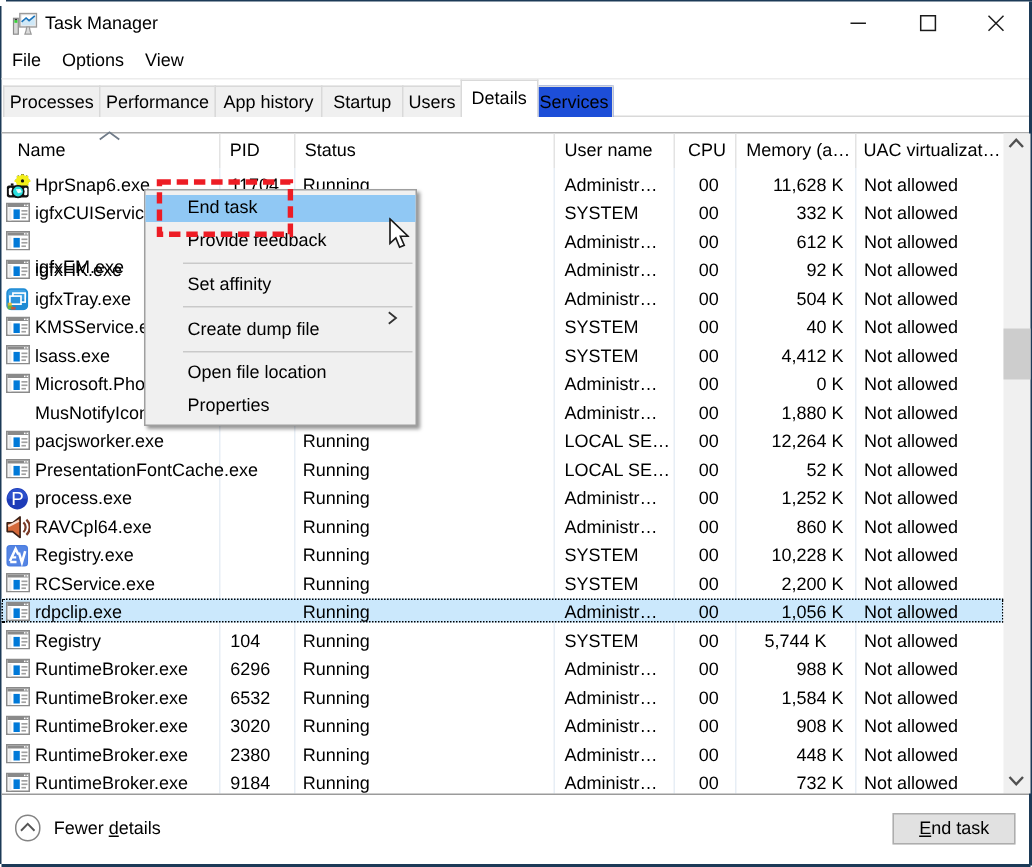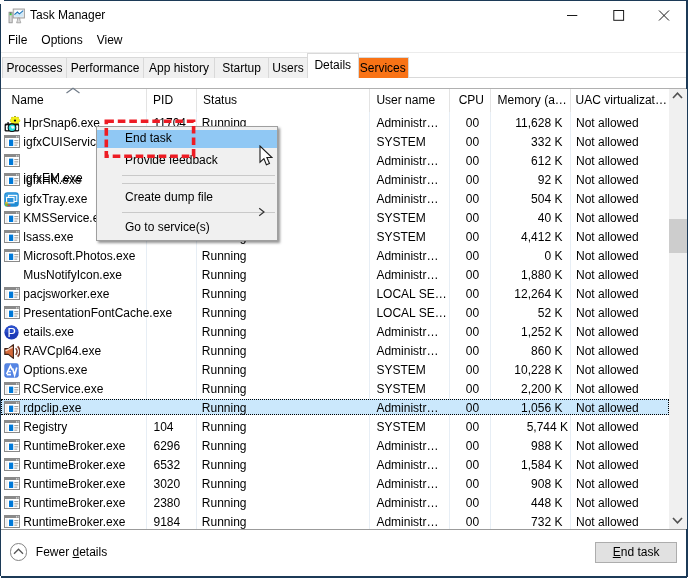--- a/index.html
+++ b/index.html
@@ -34,21 +34,21 @@
 <div class="t" style="left:8px;top:34px;height:13px;line-height:13px">File</div>
 <div class="t" style="left:41.3px;top:34px;height:13px;line-height:13px">Options</div>
 <div class="t" style="left:96.7px;top:34px;height:13px;line-height:13px">View</div>
 <div style="position:absolute;left:1px;top:52px;width:685px;height:1px;background:#ececec"></div>
 <div style="position:absolute;left:2px;top:77px;width:684px;height:1px;background:#d9d9d9"></div>
 <div style="position:absolute;left:2px;top:57px;width:65px;height:21px;background:#f0f0f0;border:1px solid #d9d9d9;border-bottom:none;text-align:center;line-height:20px">Processes</div>
 <div style="position:absolute;left:66px;top:57px;width:78px;height:21px;background:#f0f0f0;border:1px solid #d9d9d9;border-bottom:none;text-align:center;line-height:20px">Performance</div>
 <div style="position:absolute;left:143px;top:57px;width:72px;height:21px;background:#f0f0f0;border:1px solid #d9d9d9;border-bottom:none;text-align:center;line-height:20px">App history</div>
 <div style="position:absolute;left:214px;top:57px;width:55px;height:21px;background:#f0f0f0;border:1px solid #d9d9d9;border-bottom:none;text-align:center;line-height:20px">Startup</div>
 <div style="position:absolute;left:268px;top:57px;width:40px;height:21px;background:#f0f0f0;border:1px solid #d9d9d9;border-bottom:none;text-align:center;line-height:20px">Users</div>
-<div style="position:absolute;left:357px;top:57px;width:51.5px;height:21px;background:#f97316;border:1px solid #d9d9d9;border-bottom:none;text-align:center;line-height:20px">Services</div>
+<div style="position:absolute;left:357px;top:57px;width:51.5px;height:21px;background:#1d4ed8;border:1px solid #d9d9d9;border-bottom:none;text-align:center;line-height:20px">Services</div>
 <div style="position:absolute;left:307px;top:53px;width:51.5px;height:25px;background:#fff;border:1px solid #d9d9d9;border-bottom:none;text-align:center;line-height:22px;z-index:2">Details</div>
 <div style="position:absolute;left:1px;top:88px;width:685px;height:1px;background:#b0b0b0"></div>
 <div style="position:absolute;left:146.4px;top:89px;width:1px;height:23px;background:#e3e3e3"></div>
 <div style="position:absolute;left:196.4px;top:89px;width:1px;height:23px;background:#e3e3e3"></div>
 <div style="position:absolute;left:369.3px;top:89px;width:1px;height:23px;background:#e3e3e3"></div>
 <div style="position:absolute;left:449.2px;top:89px;width:1px;height:23px;background:#e3e3e3"></div>
 <div style="position:absolute;left:489.8px;top:89px;width:1px;height:23px;background:#e3e3e3"></div>
 <div style="position:absolute;left:569.5px;top:89px;width:1px;height:23px;background:#e3e3e3"></div>
 <div style="position:absolute;left:146.4px;top:112px;width:1px;height:417px;background:#e7eef5"></div>
 <div style="position:absolute;left:196.4px;top:112px;width:1px;height:417px;background:#e7eef5"></div>
@@ -277,21 +277,21 @@
 <div class="t" style="right:189.8px;top:3px;height:13px;line-height:13px">00</div>
 <div class="t" style="right:106.60000000000002px;top:3px;height:13px;line-height:13px">52 K</div>
 <div class="t" style="left:576px;top:3px;height:13px;line-height:13px">Not allowed</div>
 </div>
 <div class="ab" style="left:0;top:210.5px;width:669px;height:19px">
 <div class="ab" style="left:4px;top:2.5px"><svg width="15" height="15" viewBox="0 0 15 15">
 <circle cx="7.5" cy="7.5" r="7.1" fill="#1d3bb8"></circle>
 <path d="M7.5 0.6 A6.9 6.9 0 0 1 14.1 7.5 L0.9 7.5 A6.9 6.9 0 0 1 7.5 0.6 Z" fill="#2c50cc"></path>
 <text x="7.6" y="11.9" font-family="Liberation Sans" font-size="12.5" fill="#fff" text-anchor="middle">P</text>
 </svg></div>
-<div class="t" style="left:23.3px;top:3px;height:13px;line-height:13px">etails.exe</div>
+<div class="t" style="left:23.3px;top:3px;height:13px;line-height:13px">process.exe</div>
 <div class="t" style="left:201.8px;top:3px;height:13px;line-height:13px">Running</div>
 <div class="t" style="left:376.4px;top:3px;height:13px;line-height:13px">Administr…</div>
 <div class="t" style="right:189.8px;top:3px;height:13px;line-height:13px">00</div>
 <div class="t" style="right:106.60000000000002px;top:3px;height:13px;line-height:13px">1,252 K</div>
 <div class="t" style="left:576px;top:3px;height:13px;line-height:13px">Not allowed</div>
 </div>
 <div class="ab" style="left:0;top:229.5px;width:669px;height:19px">
 <div class="ab" style="left:4px;top:2.5px"><svg width="16" height="15" viewBox="0 0 16 15">
 <path d="M0.8 4.6 L4.4 4.6 L9.4 0.6 L9.4 14.4 L4.4 10.4 L0.8 10.4 Z" fill="#d4693a" stroke="#3a2016" stroke-width="1.1" stroke-linejoin="round"></path>
 <path d="M1.5 6.8 L8.6 3.2" stroke="#f8d9c8" stroke-width="1.4"></path>
@@ -307,21 +307,21 @@
 </div>
 <div class="ab" style="left:0;top:248.5px;width:669px;height:19px">
 <div class="ab" style="left:4px;top:2.5px"><svg width="15" height="15" viewBox="0 0 15 15">
 <rect x="0.3" y="0.3" width="14.4" height="14.4" rx="2.4" fill="#4a7de0"></rect>
 <rect x="1.1" y="1.1" width="12.8" height="12.8" rx="1.8" fill="#5585e4"></rect>
 <path d="M2.6 11 L6.4 3 L8.2 6.6" fill="none" stroke="#fff" stroke-width="1.7"></path>
 <path d="M4.2 8.6 L6.8 8.6" stroke="#fff" stroke-width="1.5"></path>
 <path d="M2.8 11.6 L7 11.6" stroke="#fff" stroke-width="1.7"></path>
 <path d="M8.6 5.4 L10.6 12 L12.8 4.4" fill="none" stroke="#fff" stroke-width="1.7"></path>
 </svg></div>
-<div class="t" style="left:23.3px;top:3px;height:13px;line-height:13px">Options.exe</div>
+<div class="t" style="left:23.3px;top:3px;height:13px;line-height:13px">Registry.exe</div>
 <div class="t" style="left:201.8px;top:3px;height:13px;line-height:13px">Running</div>
 <div class="t" style="left:376.4px;top:3px;height:13px;line-height:13px">SYSTEM</div>
 <div class="t" style="right:189.8px;top:3px;height:13px;line-height:13px">00</div>
 <div class="t" style="right:106.60000000000002px;top:3px;height:13px;line-height:13px">10,228 K</div>
 <div class="t" style="left:576px;top:3px;height:13px;line-height:13px">Not allowed</div>
 </div>
 <div class="ab" style="left:0;top:267.5px;width:669px;height:19px">
 <div class="ab" style="left:4px;top:2.5px"><svg width="16" height="13" viewBox="0 0 16 13">
 <rect x="0.5" y="0.5" width="15" height="12" fill="#fff" stroke="#8a8a8a"></rect>
 <rect x="1" y="1" width="14" height="2" fill="#8a8a8a"></rect>
@@ -370,21 +370,21 @@
 <rect x="5" y="4.6" width="4.2" height="6.4" fill="#0079d8"></rect>
 <rect x="10.3" y="5" width="4" height="1.1" fill="#a0a0a0"></rect>
 <rect x="10.3" y="7.3" width="4" height="1.1" fill="#a0a0a0"></rect>
 <rect x="10.3" y="9.6" width="3" height="1.1" fill="#a0a0a0"></rect>
 </svg></div>
 <div class="t" style="left:23.3px;top:3px;height:13px;line-height:13px">Registry</div>
 <div class="t" style="left:153.5px;top:3px;height:13px;line-height:13px">104</div>
 <div class="t" style="left:201.8px;top:3px;height:13px;line-height:13px">Running</div>
 <div class="t" style="left:376.4px;top:3px;height:13px;line-height:13px">SYSTEM</div>
 <div class="t" style="right:189.8px;top:3px;height:13px;line-height:13px">00</div>
-<div class="t" style="right:101px;top:3px;height:13px;line-height:13px">5,744 K</div>
+<div class="t" style="right:118px;top:3px;height:13px;line-height:13px">5,744 K</div>
 <div class="t" style="left:576px;top:3px;height:13px;line-height:13px">Not allowed</div>
 </div>
 <div class="ab" style="left:0;top:324.5px;width:669px;height:19px">
 <div class="ab" style="left:4px;top:2.5px"><svg width="16" height="13" viewBox="0 0 16 13">
 <rect x="0.5" y="0.5" width="15" height="12" fill="#fff" stroke="#8a8a8a"></rect>
 <rect x="1" y="1" width="14" height="2" fill="#8a8a8a"></rect>
 <rect x="12" y="1.4" width="1" height="1" fill="#fff"></rect>
           <rect x="13.7" y="1.4" width="1" height="1" fill="#fff"></rect>
 <rect x="1.6" y="3.6" width="2" height="8.4" fill="#ececec"></rect>
 <rect x="5" y="4.6" width="4.2" height="6.4" fill="#0079d8"></rect>
@@ -495,28 +495,30 @@
 <path d="M2 6.8 L6.5 2.2 L11 6.8" fill="none" stroke="#555" stroke-width="1.3"></path>
   </svg>
 <div class="t" style="left:35.8px;top:545.5px;height:13px;line-height:13px">Fewer <u>d</u>etails</div>
 <div style="position:absolute;left:595px;top:542px;width:82.3px;height:21px;background:#e1e1e1;border:1px solid #adadad;text-align:center;line-height:19px"><u>E</u>nd task</div>
 <div class="ab" style="left:95.5px;top:125.5px;width:182px;background:#f0f0f0;border:1px solid #9f9f9f;box-shadow:2px 2px 2.5px rgba(0,0,0,0.42);z-index:10;padding:1.5px 0">
 <div style="height:21.5px;line-height:21.5px;padding-left:28.5px;position:relative;white-space:nowrap"><div style="position:absolute;left:0;right:0;top:1.8px;height:18.2px;background:#90c8f4"></div><span style="position:relative">End task</span></div>
 <div style="height:21.5px;line-height:21.5px;padding-left:28.5px;position:relative;white-space:nowrap"><span style="position:relative">Provide feedback</span></div>
 <div style="height:8px;position:relative">
       <div style="position:absolute;left:25px;right:2px;top:3.5px;height:1px;background:#c9c9c9"></div>
     </div>
+<div style="height:21.5px;line-height:21.5px;padding-left:28.5px;position:relative;white-space:nowrap"><span style="position:relative">Set affinity</span></div>
 <div style="height:8px;position:relative">
       <div style="position:absolute;left:25px;right:2px;top:3.5px;height:1px;background:#c9c9c9"></div>
     </div>
 <div style="height:21.5px;line-height:21.5px;padding-left:28.5px;position:relative;white-space:nowrap"><span style="position:relative">Create dump file</span></div>
 <div style="height:8px;position:relative">
       <div style="position:absolute;left:25px;right:2px;top:3.5px;height:1px;background:#c9c9c9"></div>
     </div>
-<div style="height:21.5px;line-height:21.5px;padding-left:28.5px;position:relative;white-space:nowrap"><span style="position:relative">Go to service(s)</span></div>
+<div style="height:21.5px;line-height:21.5px;padding-left:28.5px;position:relative;white-space:nowrap"><span style="position:relative">Open file location</span></div>
+<div style="height:21.5px;line-height:21.5px;padding-left:28.5px;position:relative;white-space:nowrap"><span style="position:relative">Properties</span></div>
 </div>
 <svg class="ab" style="left:257px;top:207px;z-index:11" width="9" height="10" viewBox="0 0 9 10">
 <path d="M2.2 1.2 L7 5 L2.2 8.8" fill="none" stroke="#333" stroke-width="1.2"></path>
   </svg>
 <svg class="ab" style="left:100px;top:115px;z-index:20" width="102" height="48" viewBox="0 0 102 48">
 <rect x="6.3" y="6.3" width="87.3" height="34.9" fill="none" stroke="#ed1c24" stroke-width="3.6" stroke-dasharray="7.6 3.9"></rect>
   </svg>
 <svg class="ab" style="left:259px;top:144.5px;z-index:30" width="14" height="22" viewBox="0 0 14 22">
 <path d="M1 1 L1 17.2 L4.9 13.6 L7.4 19.8 L10.5 18.5 L7.9 12.5 L13 12.5 Z" fill="#fff" stroke="#1a1a1a" stroke-width="1.1" stroke-linejoin="miter"></path>
   </svg>

